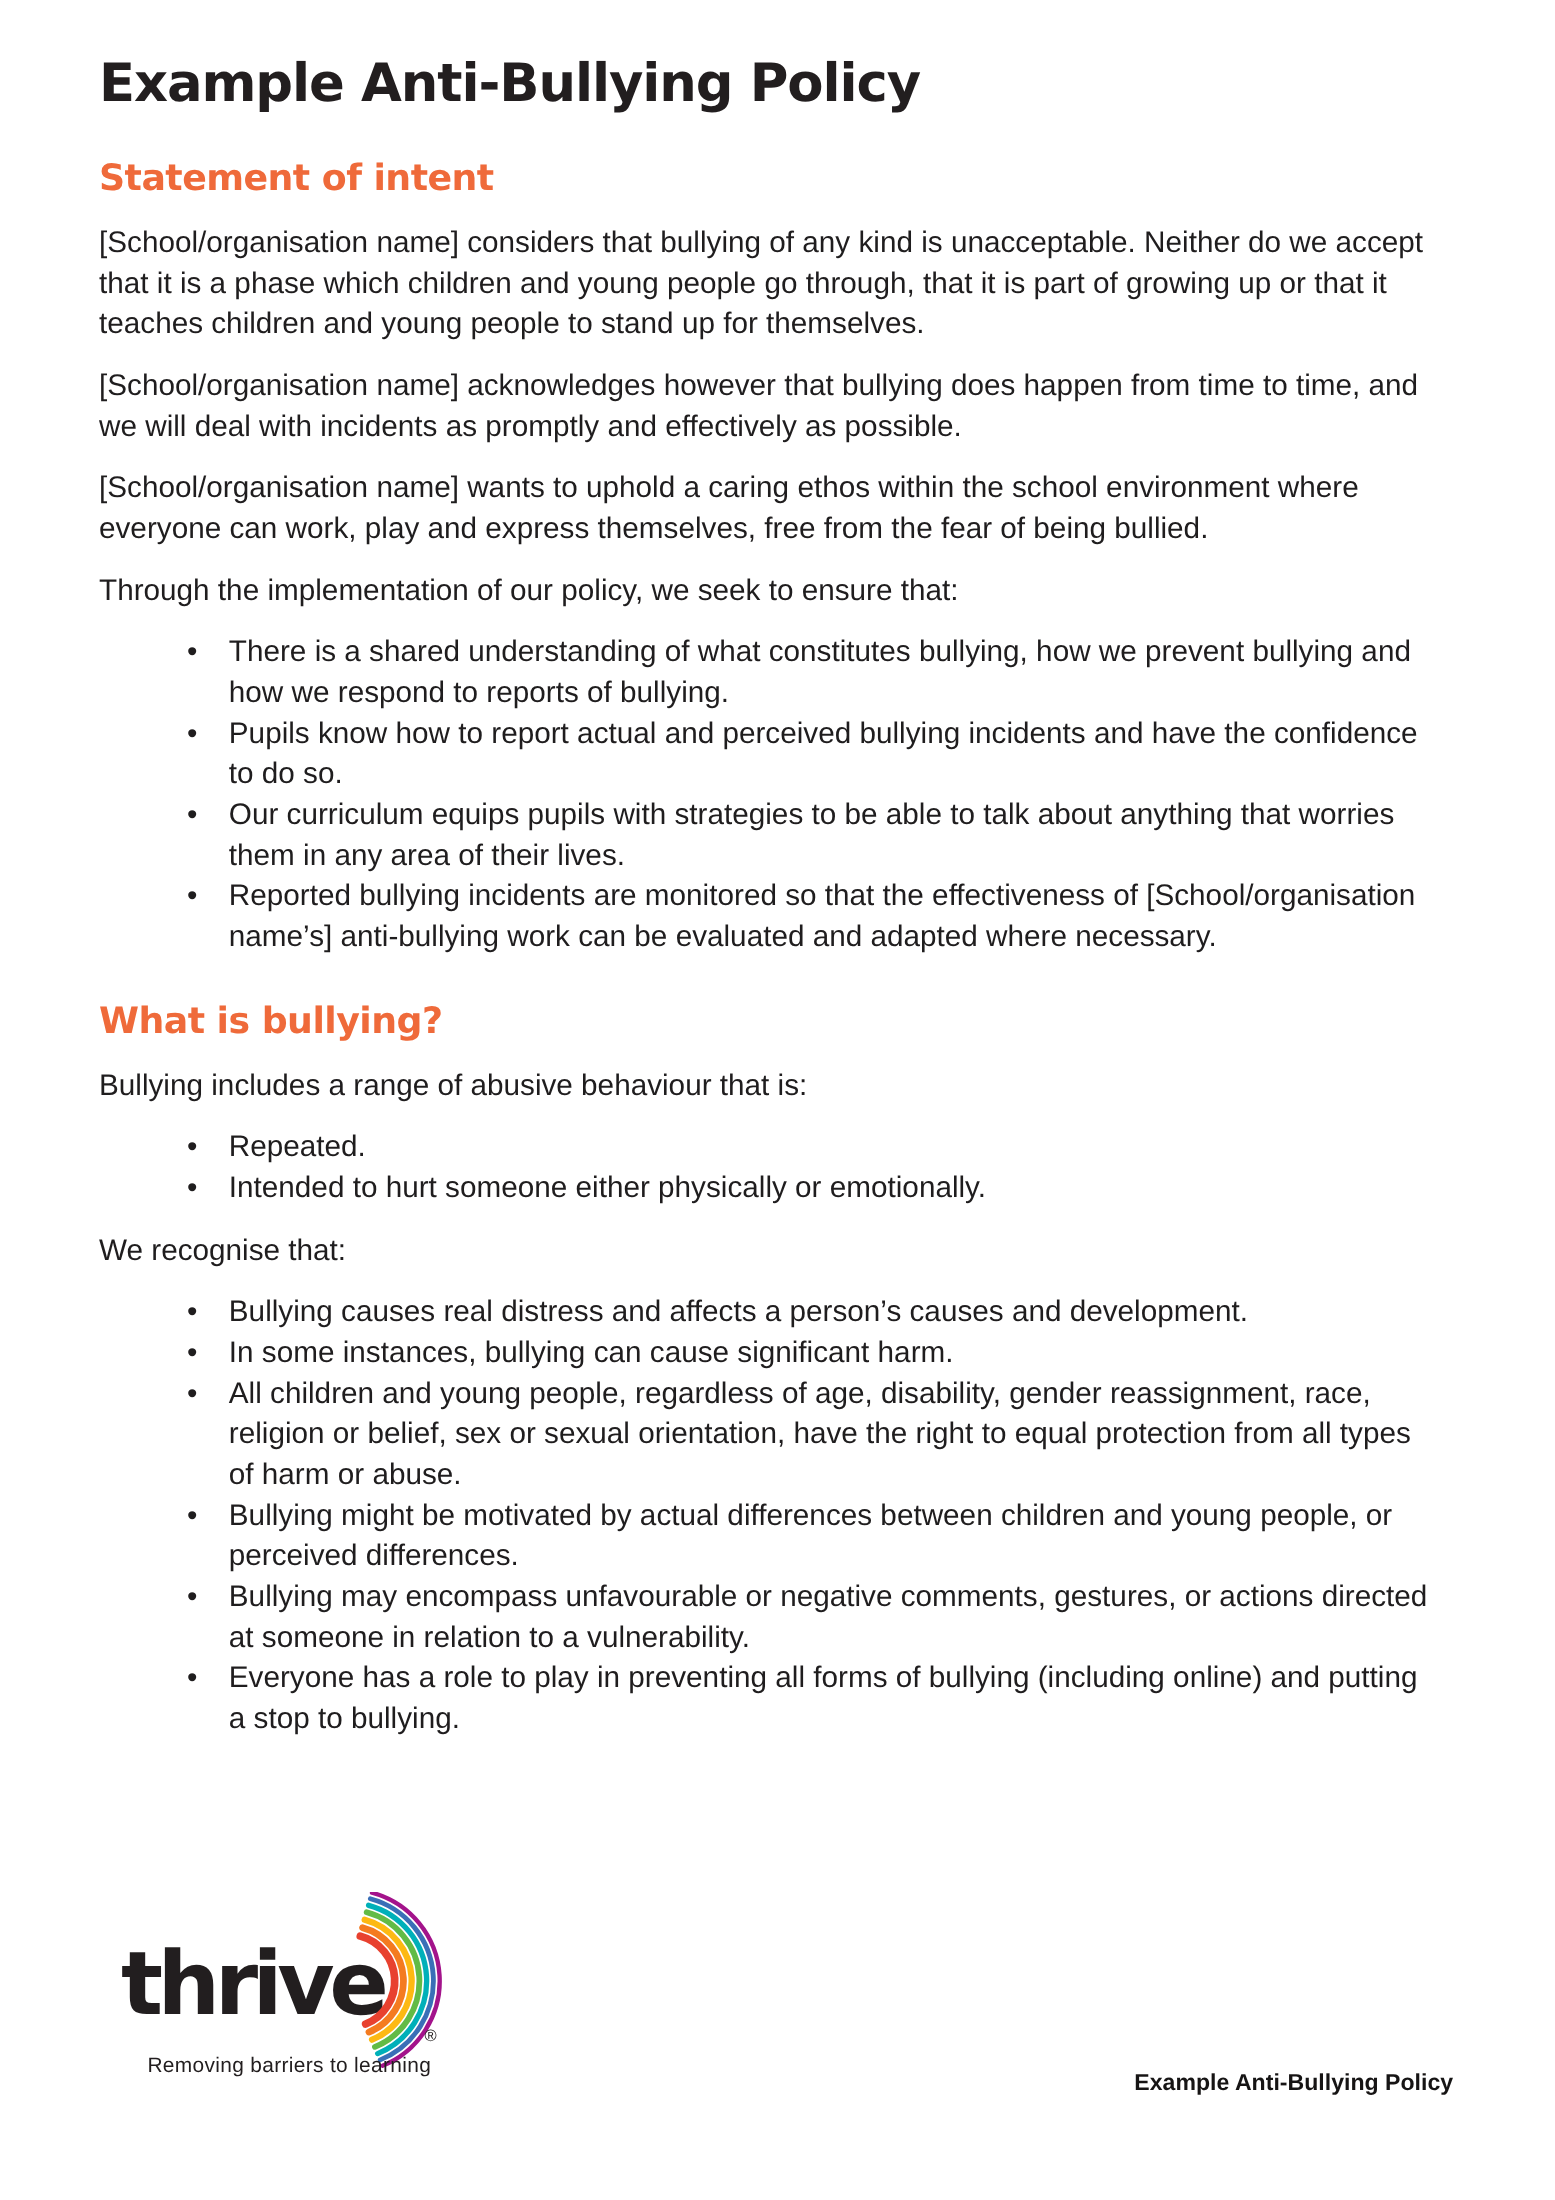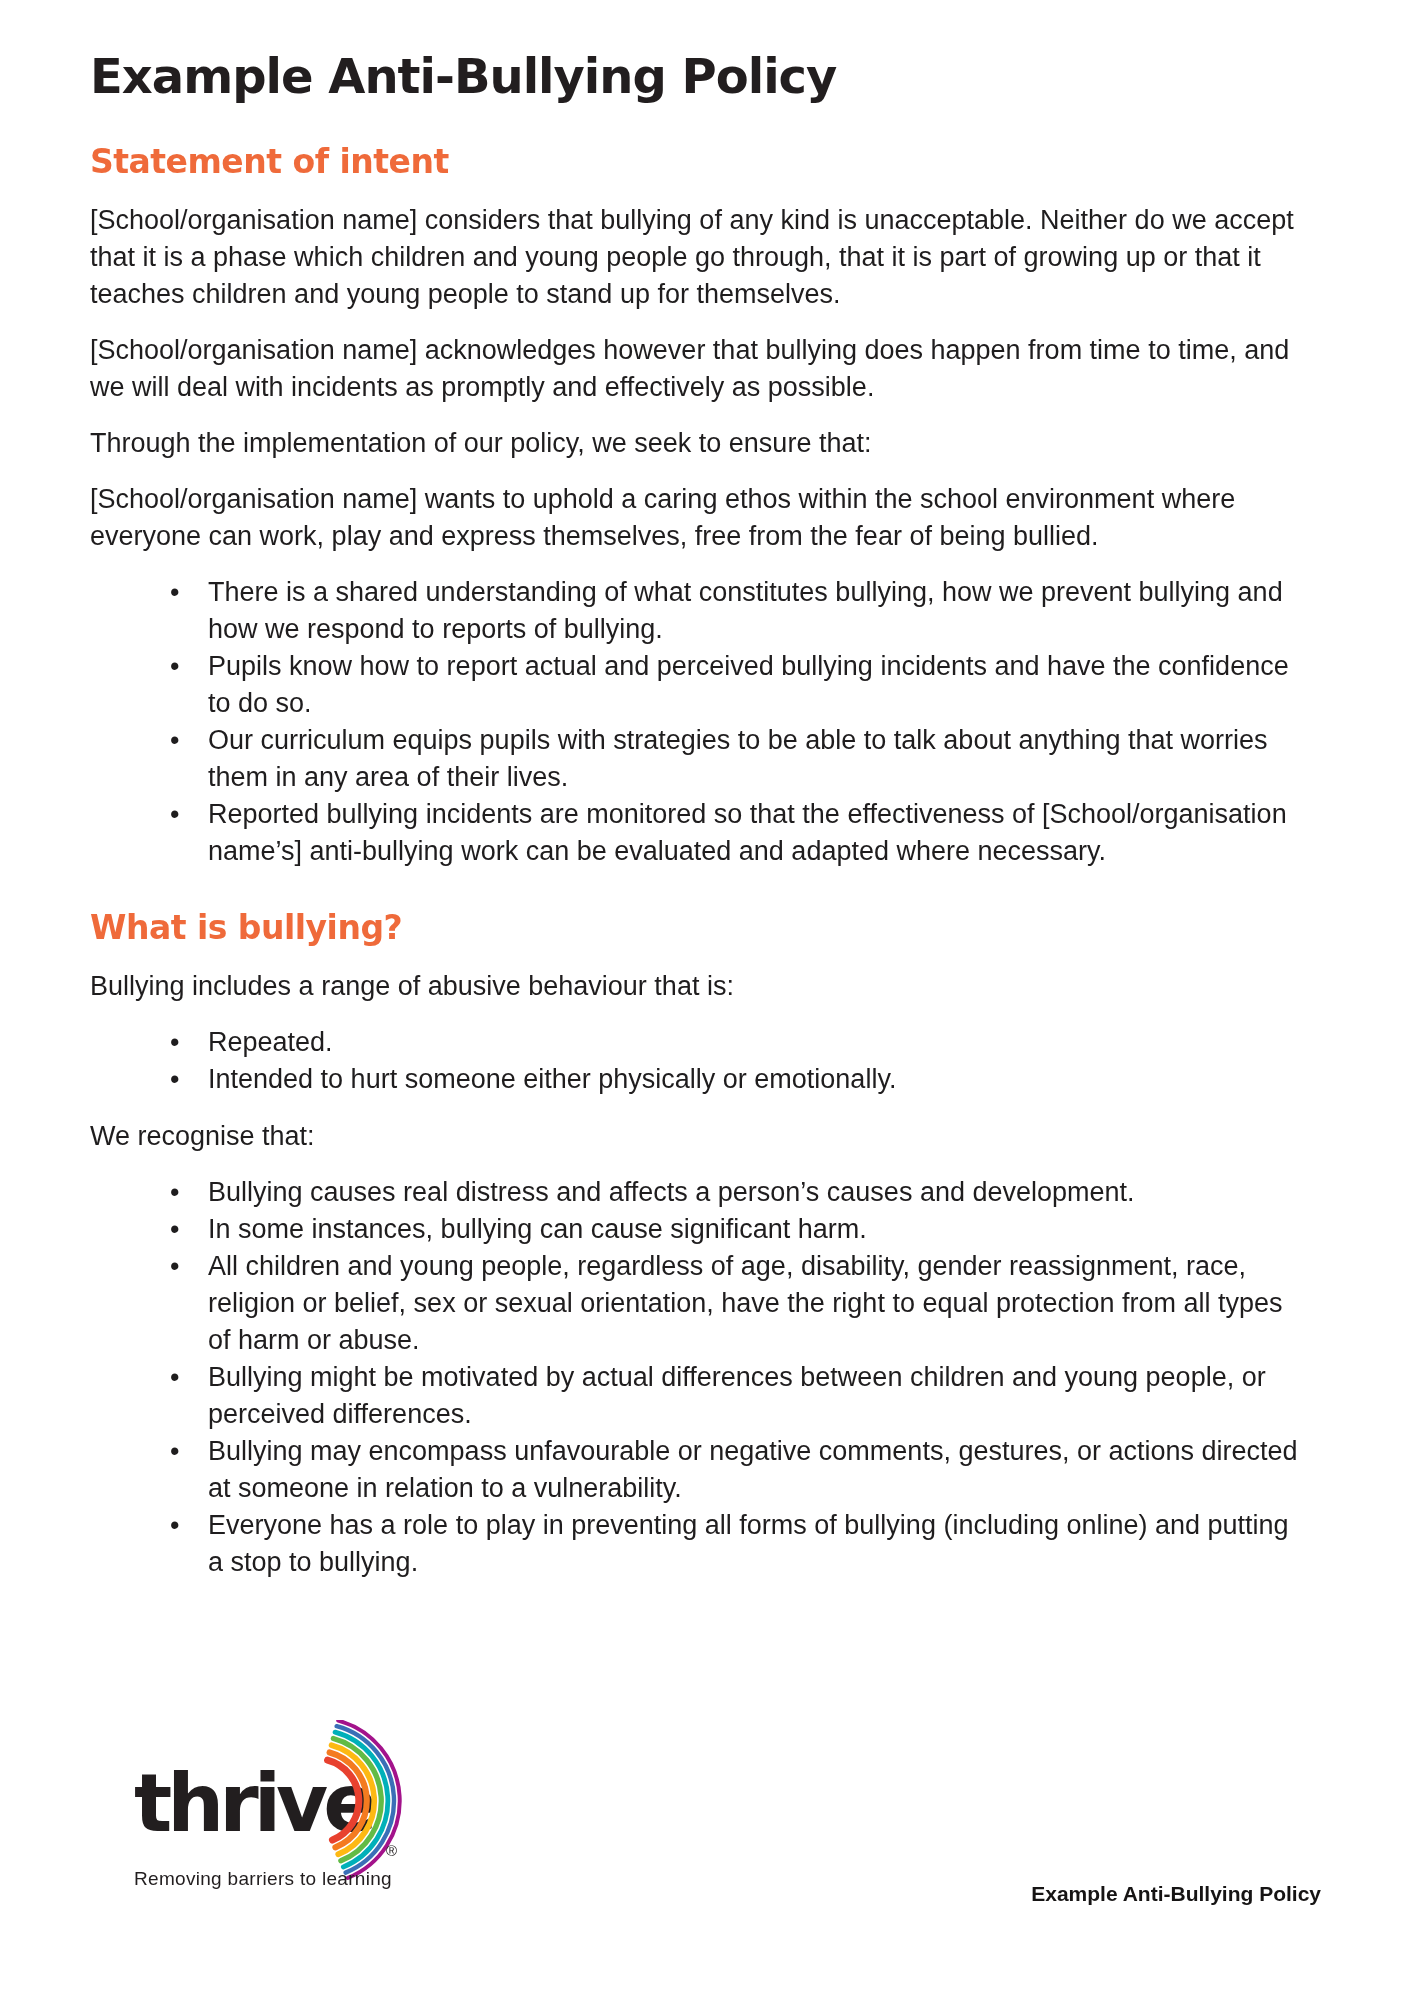--- a/index.html
+++ b/index.html
@@ -74,21 +74,20 @@
   .wordmark {
     position: absolute;
     left: 22px;
     top: 46px;
     font-family: "DejaVu Sans", sans-serif;
     font-weight: bold;
     font-size: 80px;
     line-height: 1;
     letter-spacing: -5px;
     color: #221e1f;
-    margin-left: 24px;
   }
   .leaf {
     position: absolute;
     left: 233px;
     top: 2px;
   }
   .registered {
     position: absolute;
     left: 298px;
     top: 124px;
@@ -123,22 +122,22 @@
 
 <div class="page">
   <div class="content">
 
     <h1 class="doc-title">Example Anti-Bullying Policy</h1>
 
     <h2 class="section-heading">Statement of intent</h2>
 
     <p class="body-text">[School/organisation name] considers that bullying of any kind is unacceptable. Neither do we accept that it is a phase which children and young people go through, that it is part of growing up or that it teaches children and young people to stand up for themselves.</p>
     <p class="body-text">[School/organisation name] acknowledges however that bullying does happen from time to time, and we will deal with incidents as promptly and effectively as possible.</p>
+    <p class="body-text">[School/organisation name] wants to uphold a caring ethos within the school environment where everyone can work, play and express themselves, free from the fear of being bullied.</p>
     <p class="body-text">Through the implementation of our policy, we seek to ensure that:</p>
-    <p class="body-text">[School/organisation name] wants to uphold a caring ethos within the school environment where everyone can work, play and express themselves, free from the fear of being bullied.</p>
 
     <div class="bullet-list">
       <div class="bullet-item">
         <span class="bullet-marker">•</span>
         <span>There is a shared understanding of what constitutes bullying, how we prevent bullying and how we respond to reports of bullying.</span>
       </div>
       <div class="bullet-item">
         <span class="bullet-marker">•</span>
         <span>Pupils know how to report actual and perceived bullying incidents and have the confidence to do so.</span>
       </div>

